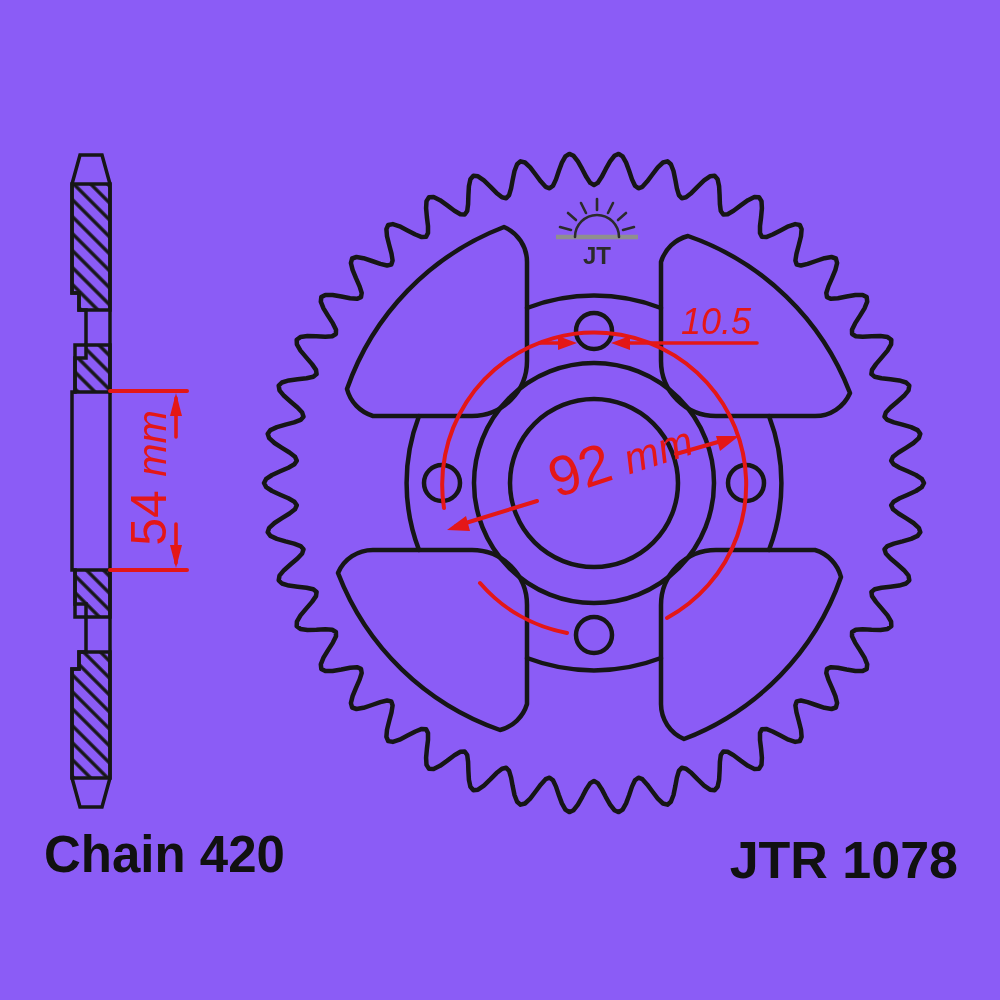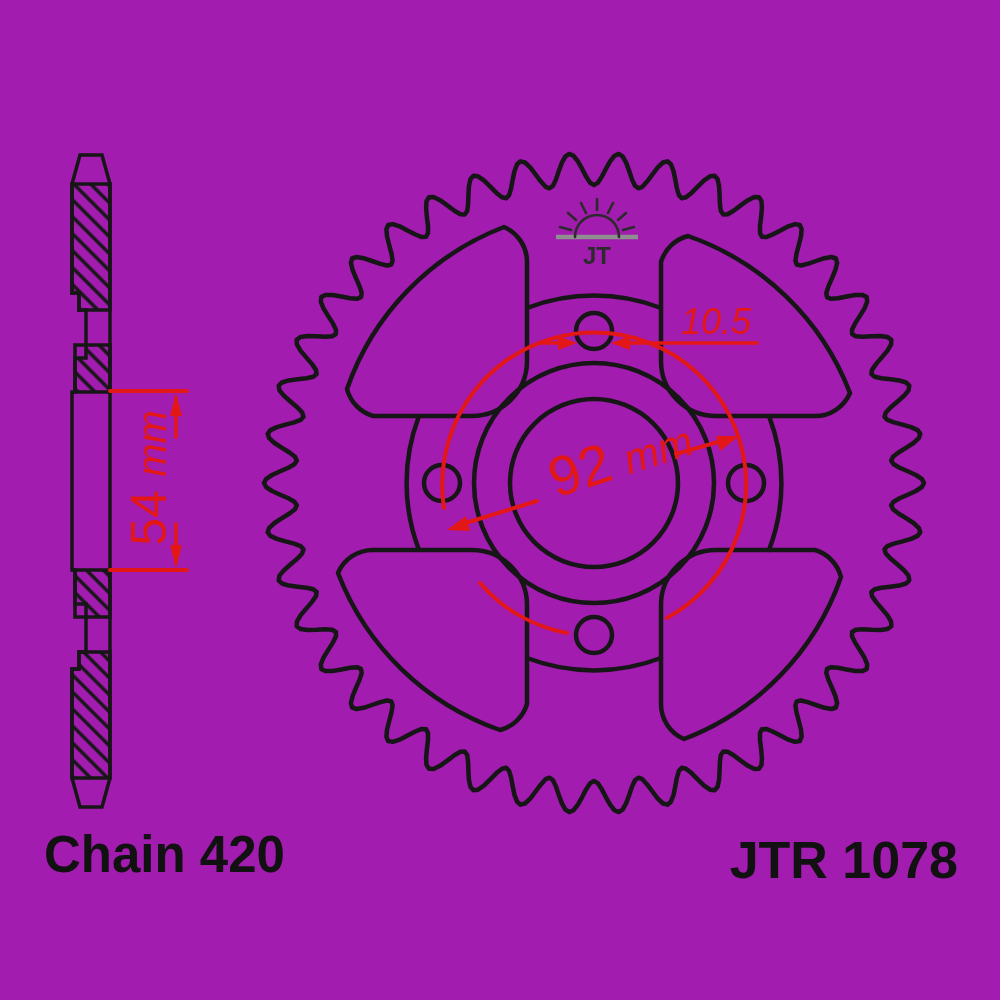--- a/index.html
+++ b/index.html
@@ -1,16 +1,16 @@
 <!DOCTYPE html>
 <html><head>
 <meta charset="utf-8">
 <style>
   html,body{margin:0;padding:0;background:#ffffff;}
-  .stage{position:relative;width:1000px;height:1000px;background:#a21caf;overflow:hidden;
+  .stage{position:relative;width:1000px;height:1000px;background:#8b5cf6;overflow:hidden;
          font-family:"Liberation Sans",sans-serif;}
   svg{display:block}
   .k{stroke:#161616;fill:none;stroke-width:4.5;stroke-linejoin:round;stroke-linecap:round}
   .k3{stroke:#161616;fill:none;stroke-width:3.5;stroke-linejoin:miter;stroke-linecap:square}
   .hatchfill{fill:url(#hatch);stroke:#161616;stroke-width:3.5;stroke-linejoin:miter}
   .r{stroke:#e41717;fill:none;stroke-width:4;stroke-linecap:round}
   .rthin{stroke:#e41717;fill:none;stroke-width:3.6;stroke-linecap:round}
   .rf{fill:#e41717;stroke:none}
   .redtext{fill:#e41717}
   .blacktext{fill:#111;font-weight:bold}

